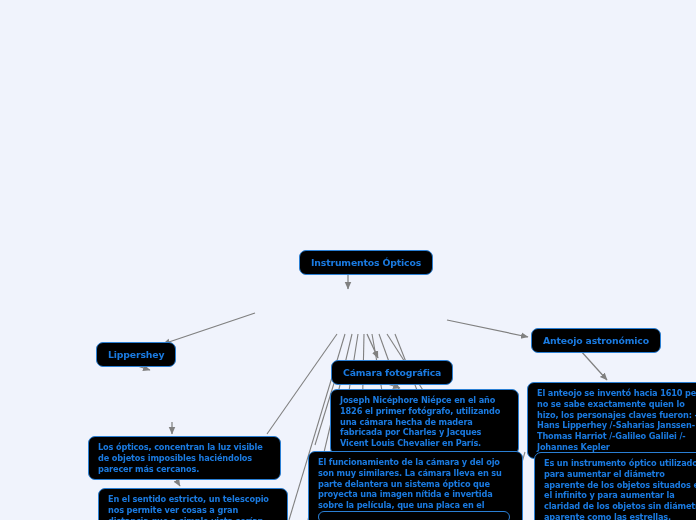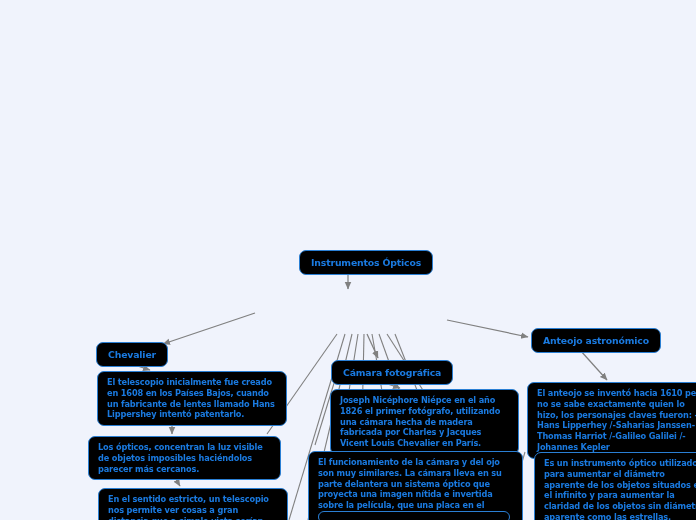--- a/index.html
+++ b/index.html
@@ -112,22 +112,21 @@
       <path d="M525,452 L505,520"></path>
       <path d="M603,496 L580,520"></path>
       <path d="M335,380 L315,445"></path>
       <path d="M690,440 L696,460"></path>
     </g>
   </svg>
 
   <div class="node title n-root">Instrumentos Ópticos</div>
 
 
-  <div class="node title n-tel">Chevalier</div>
-  <div class="node para n-tel1">El telescopio inicialmente fue creado en 1608 en los Países Bajos, cuando un fabricante de lentes llamado Hans Lippershey intentó patentarlo.</div>
+  <div class="node title n-tel">Lippershey</div>
   <div class="node para n-tel2">Los ópticos, concentran la luz visible de objetos imposibles haciéndolos parecer más cercanos.</div>
   <div class="node para n-tel3">En el sentido estricto, un telescopio nos permite ver cosas a gran distancia que a simple vista serían imposibles de ver. Su</div>
 
   <div class="node title n-cam">Cámara fotográfica</div>
   <div class="node para n-cam1">Joseph Nicéphore Niépce en el año 1826 el primer fotógrafo, utilizando una cámara hecha de madera fabricada por Charles y Jacques Vicent Louis Chevalier en París.</div>
   <div class="node para n-cam2">El funcionamiento de la cámara y del ojo son muy similares. La cámara lleva en su parte delantera un sistema óptico que proyecta una imagen nítida e invertida sobre la película, que una placa en el respaldo mantiene plana.</div>
   <div class="node para n-cam3"></div>
 
   <div class="node title n-ant">Anteojo astronómico</div>
   <div class="node para n-ant1">El anteojo se inventó hacia 1610 pero no se sabe exactamente quien lo hizo, los personajes claves fueron: -Hans Lipperhey /-Saharias Janssen-Thomas Harriot /-Galileo Galilei /-Johannes Kepler</div>

